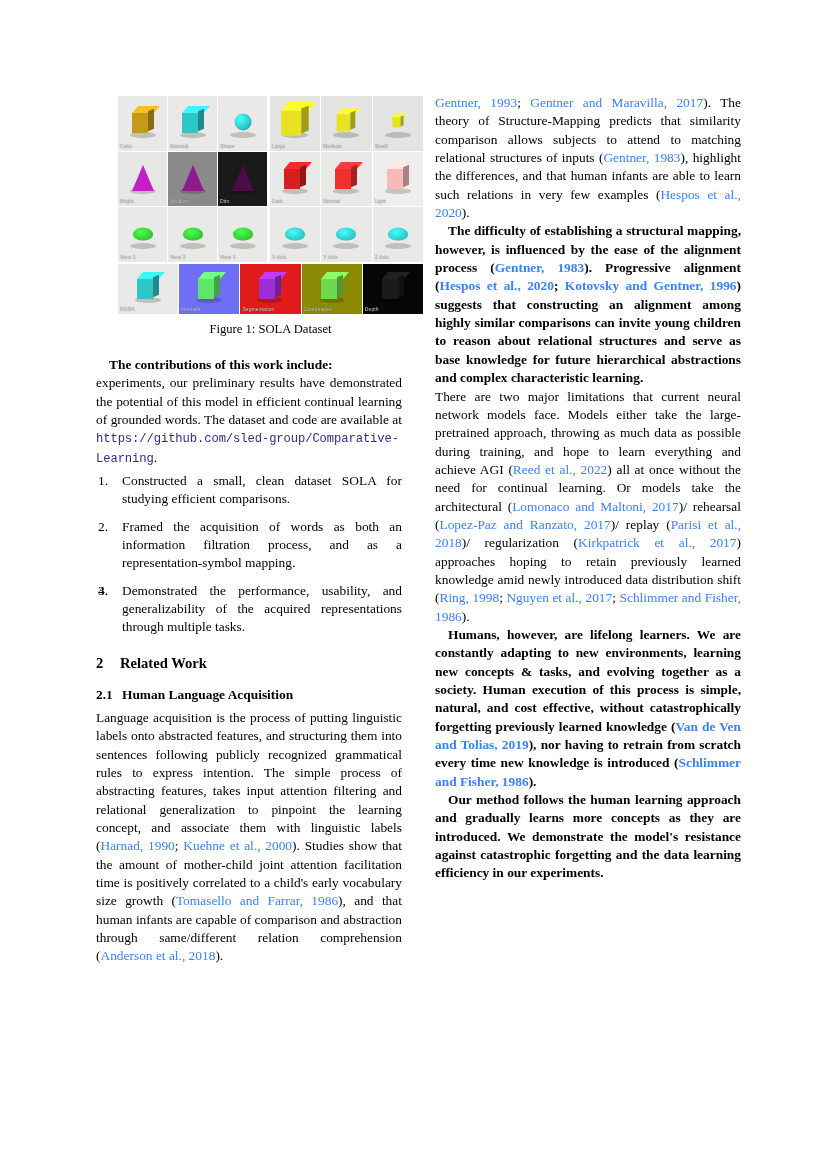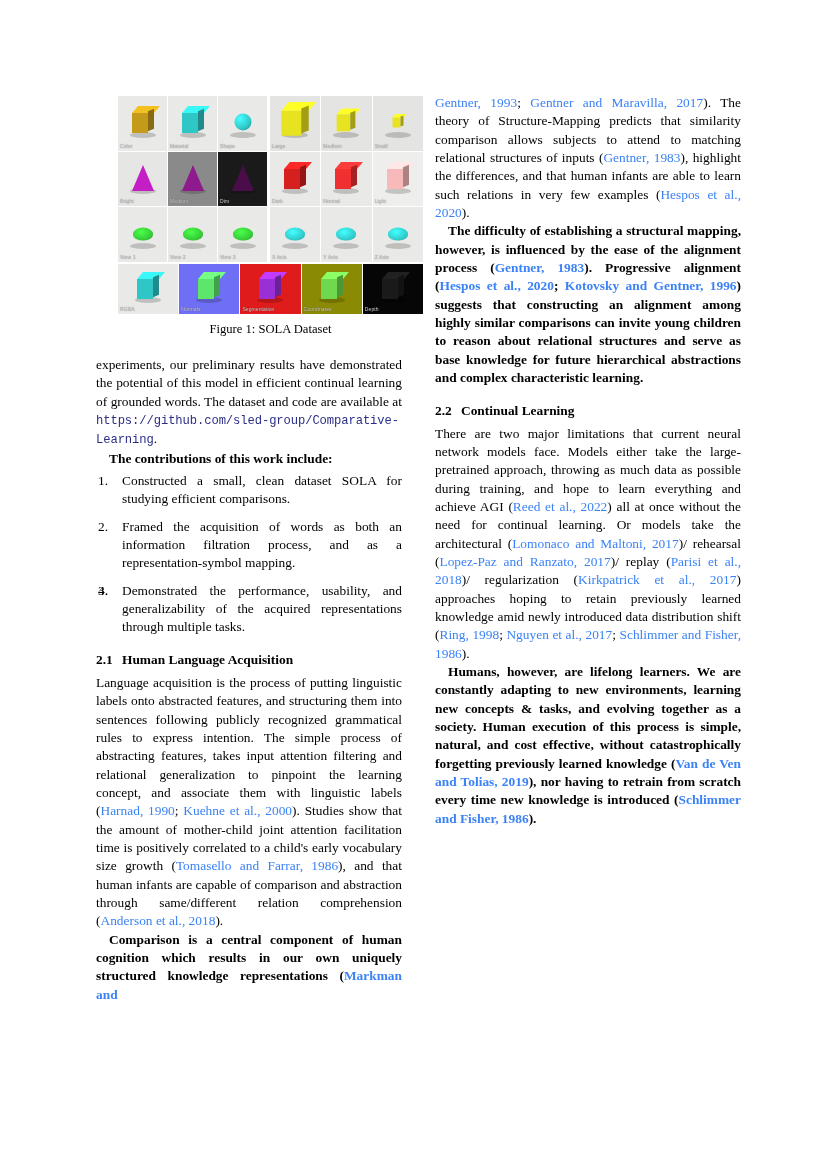--- a/index.html
+++ b/index.html
@@ -341,64 +341,64 @@
         </div>
 
     </div>
     <div class="fig-caption">Figure 1: SOLA Dataset</div>
   </div>
 
   <div class="columns">
 
     <div class="col col-left" style="top:262px;">
 
+      <p class="body indent" style="margin-top:0;">The contributions of this work include:</p>
+
       <p class="body"><span>experiments, our preliminary results have demonstrated the potential of this model in efficient continual learning of grounded words. The dataset and code are available at </span><span class="url">https://github.com/sled-group/Comparative-Learning</span><span>.</span></p>
-
-      <p class="body indent" style="margin-top:0;">The contributions of this work include:</p>
 
       <ol class="contrib">
         <li>
           <span class="marker">1.</span>
           <span>Constructed a small, clean dataset SOLA for studying efficient comparisons.</span>
         </li>
         <li>
           <span class="marker">2.</span>
           <span>Framed the acquisition of words as both an information filtration process, and as a representation-symbol mapping.</span>
         </li>
         <li>
           <span class="marker">3.</span>
         </li>
         <li>
           <span class="marker">4.</span>
           <span>Demonstrated the performance, usability, and generalizability of the acquired representations through multiple tasks.</span>
         </li>
       </ol>
 
+      <h2 class="section">
+        <span class="num">2</span><span>Related Work</span>
+      </h2>
 
       <h3 class="subsection">
         <span class="num">2.1</span><span>Human Language Acquisition</span>
       </h3>
 
       <p class="body"><span>Language acquisition is the process of putting linguistic labels onto abstracted features, and structuring them into sentences following publicly recognized grammatical rules to express intention. The simple process of abstracting features, takes input attention filtering and relational generalization to pinpoint the learning concept, and associate them with linguistic labels (</span><span class="cite">Harnad, 1990</span><span>; </span><span class="cite">Kuehne et al., 2000</span><span>). Studies show that the amount of mother-child joint attention facilitation time is positively correlated to a child's early vocabulary size growth (</span><span class="cite">Tomasello and Farrar, 1986</span><span>), and that human infants are capable of comparison and abstraction through same/different relation comprehension (</span><span class="cite">Anderson et al., 2018</span><span>).</span></p>
 
-      <p class="body indent"><span>Comparison is a central component of human cognition which results in our own uniquely structured knowledge representations (</span><span class="cite">Markman and</span></p>
 
     </div>
 
     <div class="col col-right">
 
       <p class="body"><span class="cite">Gentner, 1993</span><span>; </span><span class="cite">Gentner and Maravilla, 2017</span><span>). The theory of Structure-Mapping predicts that similarity comparison allows subjects to attend to matching relational structures of inputs (</span><span class="cite">Gentner, 1983</span><span>), highlight the differences, and that human infants are able to learn such relations in very few examples (</span><span class="cite">Hespos et al., 2020</span><span>).</span></p>
 
       <p class="body indent"><span>The difficulty of establishing a structural mapping, however, is influenced by the ease of the alignment process (</span><span class="cite">Gentner, 1983</span><span>). Progressive alignment (</span><span class="cite">Hespos et al., 2020</span><span>; </span><span class="cite">Kotovsky and Gentner, 1996</span><span>) suggests that constructing an alignment among highly similar comparisons can invite young children to reason about relational structures and serve as base knowledge for future hierarchical abstractions and complex characteristic learning.</span></p>
 
 
-      <h3 class="subsection">
-        <span class="num">2.2</span><span>Continual Learning</span>
-      </h3>
 
       <p class="body"><span>There are two major limitations that current neural network models face. Models either take the large-pretrained approach, throwing as much data as possible during training, and hope to learn everything and achieve AGI (</span><span class="cite">Reed et al., 2022</span><span>) all at once without the need for continual learning. Or models take the architectural (</span><span class="cite">Lomonaco and Maltoni, 2017</span><span>)/ rehearsal (</span><span class="cite">Lopez-Paz and Ranzato, 2017</span><span>)/ replay (</span><span class="cite">Parisi et al., 2018</span><span>)/ regularization (</span><span class="cite">Kirkpatrick et al., 2017</span><span>) approaches hoping to retain previously learned knowledge amid newly introduced data distribution shift (</span><span class="cite">Ring, 1998</span><span>; </span><span class="cite">Nguyen et al., 2017</span><span>; </span><span class="cite">Schlimmer and Fisher, 1986</span><span>).</span></p>
 
       <p class="body indent"><span>Humans, however, are lifelong learners. We are constantly adapting to new environments, learning new concepts &amp; tasks, and evolving together as a society. Human execution of this process is simple, natural, and cost effective, without catastrophically forgetting previously learned knowledge (</span><span class="cite">Van de Ven and Tolias, 2019</span><span>), nor having to retrain from scratch every time new knowledge is introduced (</span><span class="cite">Schlimmer and Fisher, 1986</span><span>).</span></p>
 
+      <p class="body indent">Our method follows the human learning approach and gradually learns more concepts as they are introduced. We demonstrate the model's resistance against catastrophic forgetting and the data learning efficiency in our experiments.</p>
 
     </div>
   </div>
 </div>
 
 </body></html>

